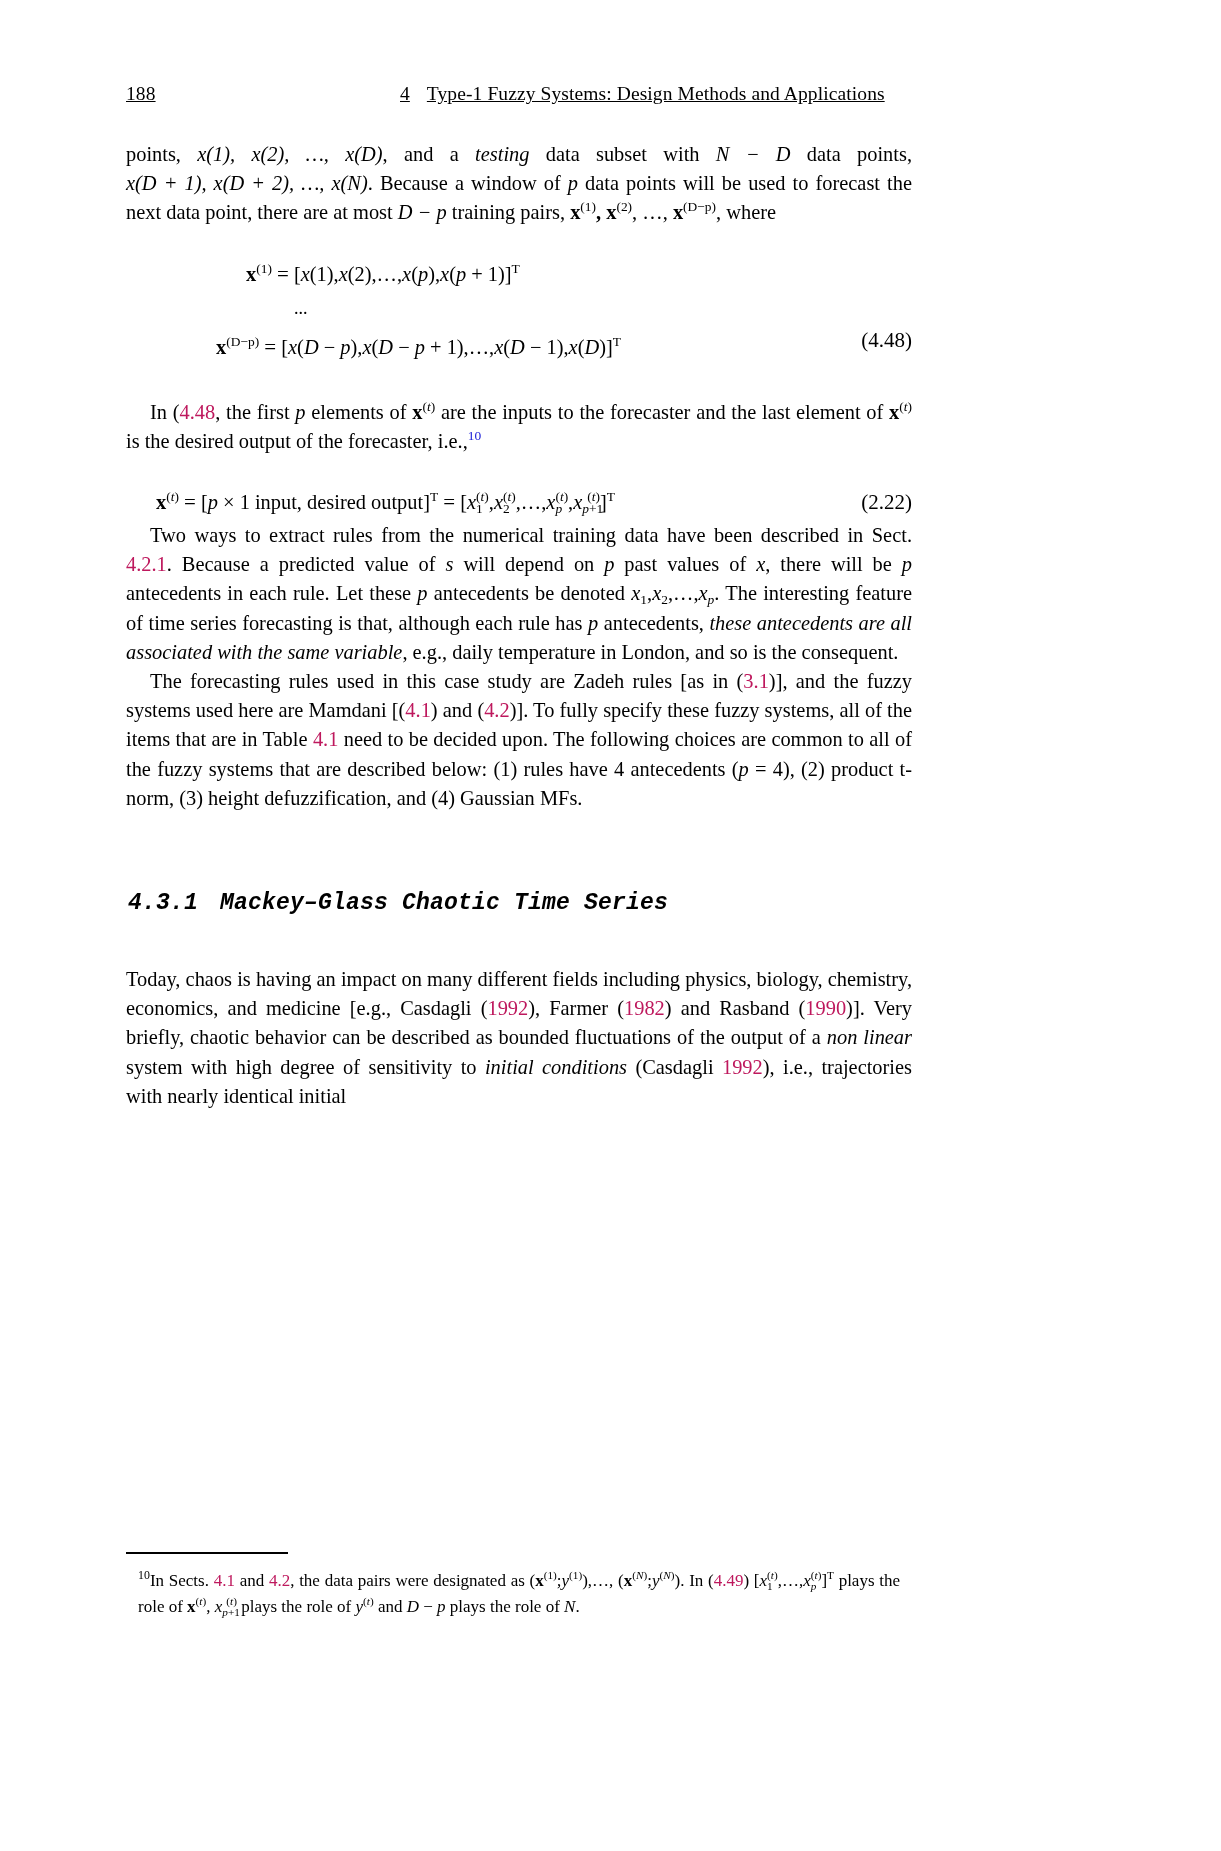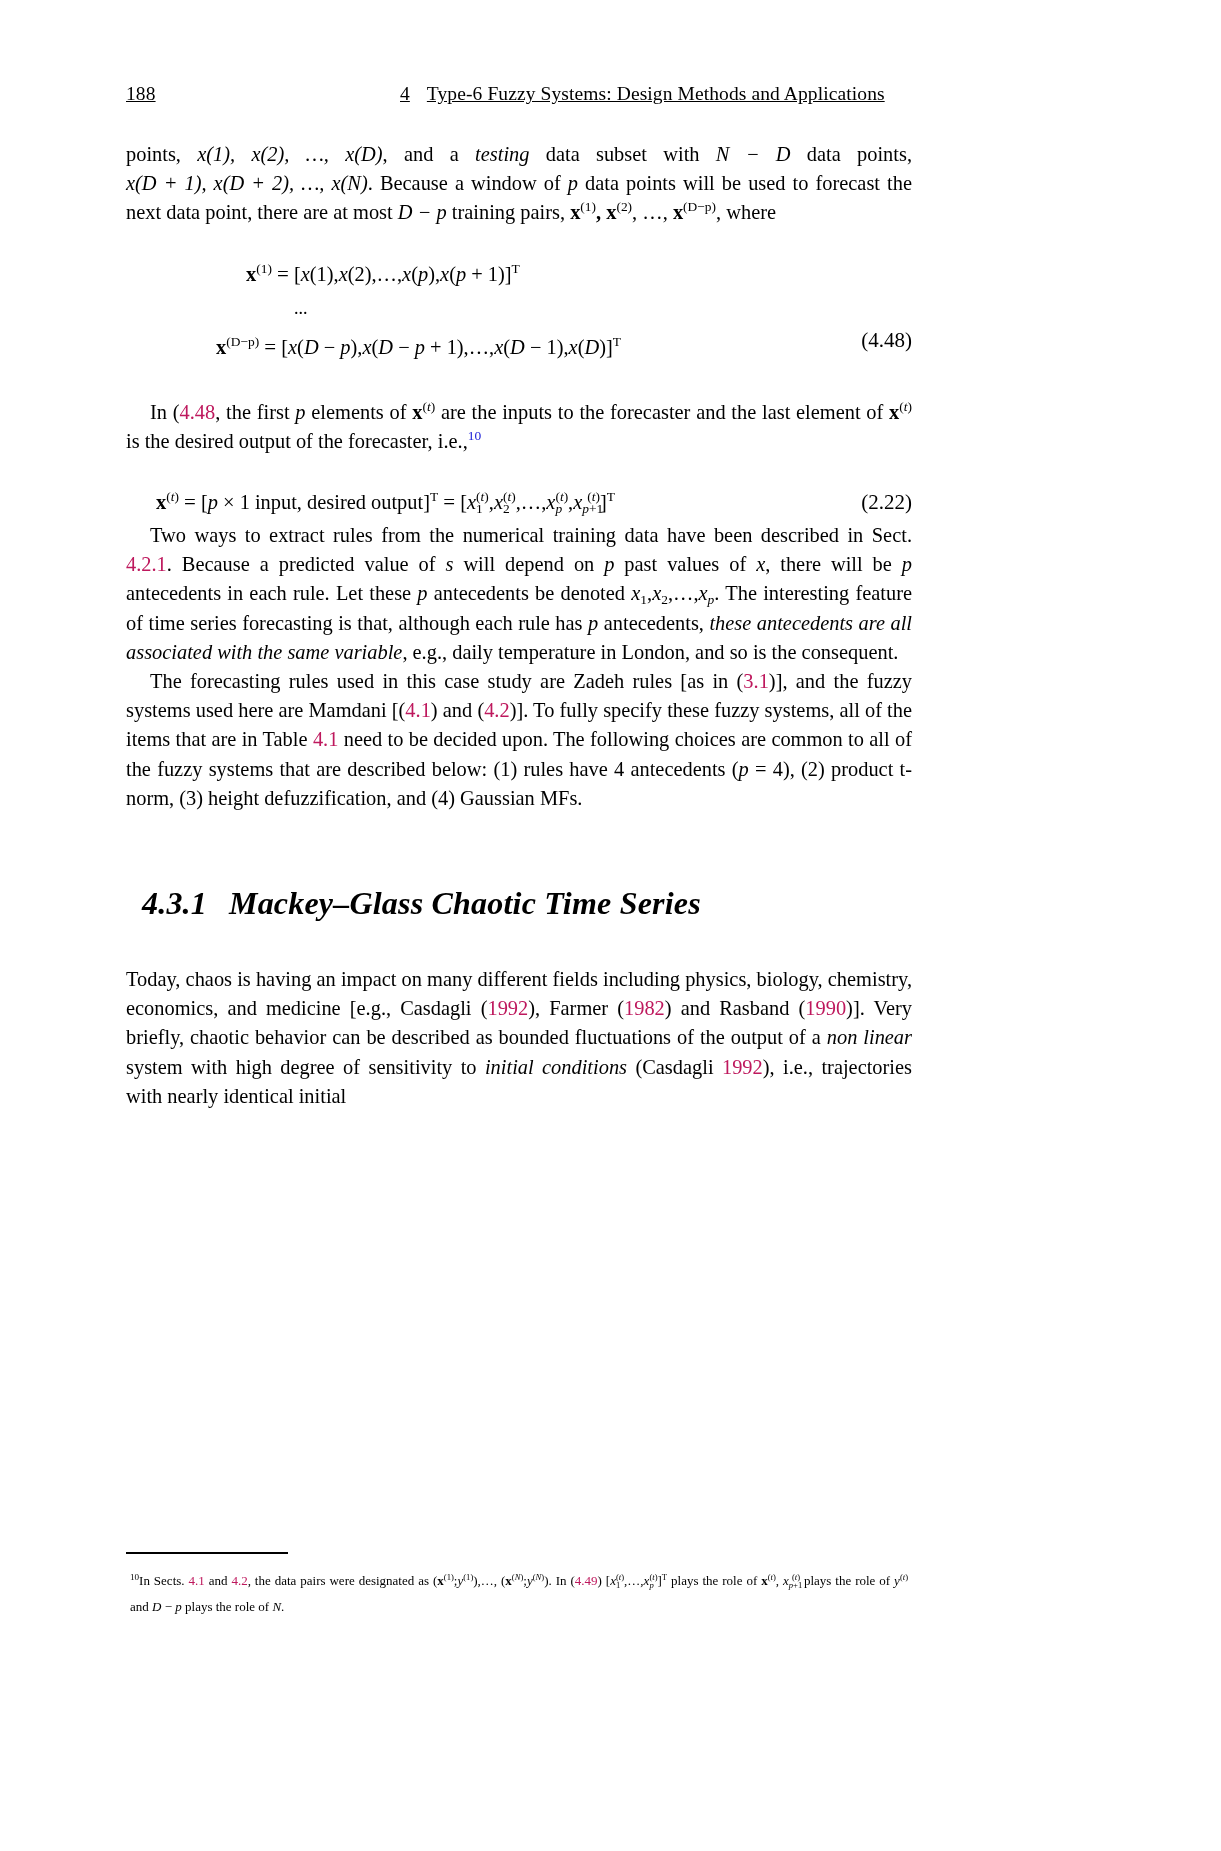--- a/index.html
+++ b/index.html
@@ -98,63 +98,64 @@
   .eq-tag {
     position: absolute;
     right: 0;
     font-size: 21px;
     white-space: nowrap;
   }
   .eqsym { font-size: 21px; }
 
   
   h2.section-heading {
-    margin: 16px;
-    font-size: 32px;
+    margin: 2px;
+    font-size: 23px;
     font-weight: bold;
     font-style: italic;
     line-height: 32px;
     letter-spacing: .2px;
     white-space: nowrap;
+    font-family: Liberation Mono, monospace;
   }
   h2.section-heading .secnum { margin-right: 22px; }
 
   
   .footnote-area {
     position: absolute;
     left: 126px;
     top: 1552px;
     width: 786px;
   }
   .fn-rule {
     width: 162px;
     height: 2px;
     background: #000;
     margin: 0 0 14px 0;
   }
   p.footnote {
-    margin: 4px;
-    font-size: 13px;
+    margin: 12px;
+    font-size: 17px;
     line-height: 26px;
     text-align: justify;
   }
   p.footnote sup.fnmark {
     font-size: .7em;
     vertical-align: super;
     line-height: 0;
   }
 </style>
 </head>
 <body>
 
 <div class="page">
 
   <div class="running-head">
     <span class="folio">188</span>
-    <span class="head-title"><span class="chapnum">4</span><span>Type-6 Fuzzy Systems: Design Methods and Applications</span></span>
+    <span class="head-title"><span class="chapnum">4</span><span>Type-1 Fuzzy Systems: Design Methods and Applications</span></span>
   </div>
 
   <div class="body-col">
 
     <p class="para"><span>points, </span><span class="nb mathit">x(1), x(2), …, x(D)</span><span>, and a </span><i class="it">testing</i><span> data subset with </span><span class="nb mathit">N − D</span><span> data points, </span><span class="nb mathit">x(D + 1), x(D + 2), …, x(N)</span><span>. Because a window of </span><span class="mathit">p</span><span> data points will be used to forecast the next data point, there are at most </span><span class="nb mathit">D − p</span><span> training pairs, </span><span class="nb"><span class="mathbf">x</span><sup class="sup">(1)</sup><span class="mathbf">,&nbsp;x</span><sup class="sup">(2)</sup>, …, <span class="mathbf">x</span><sup class="sup">(D−p)</sup></span><span>, where</span></p>
 
     <div class="eq-block" style="margin-top:28px;">
       <div class="eq-rows" style="padding-left:120px;">
         <div class="eq-line"><span class="mathbf">x</span><sup class="sup">(1)</sup> <span class="eqsym">=</span> [<span class="mathit">x</span>(1),<span class="mathit">x</span>(2),…,<span class="mathit">x</span>(<span class="mathit">p</span>),<span class="mathit">x</span>(<span class="mathit">p</span> + 1)]<sup class="sup">T</sup></div>
         <div class="eq-line" style="padding-left:48px;font-size:18px;line-height:30px;">...</div>

